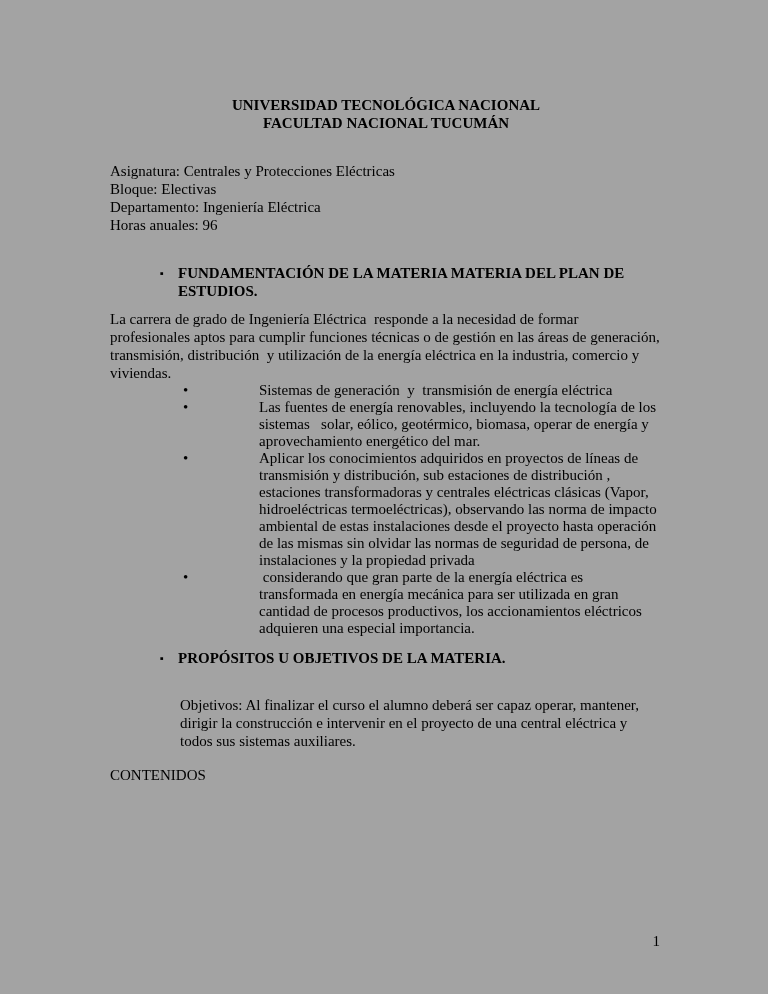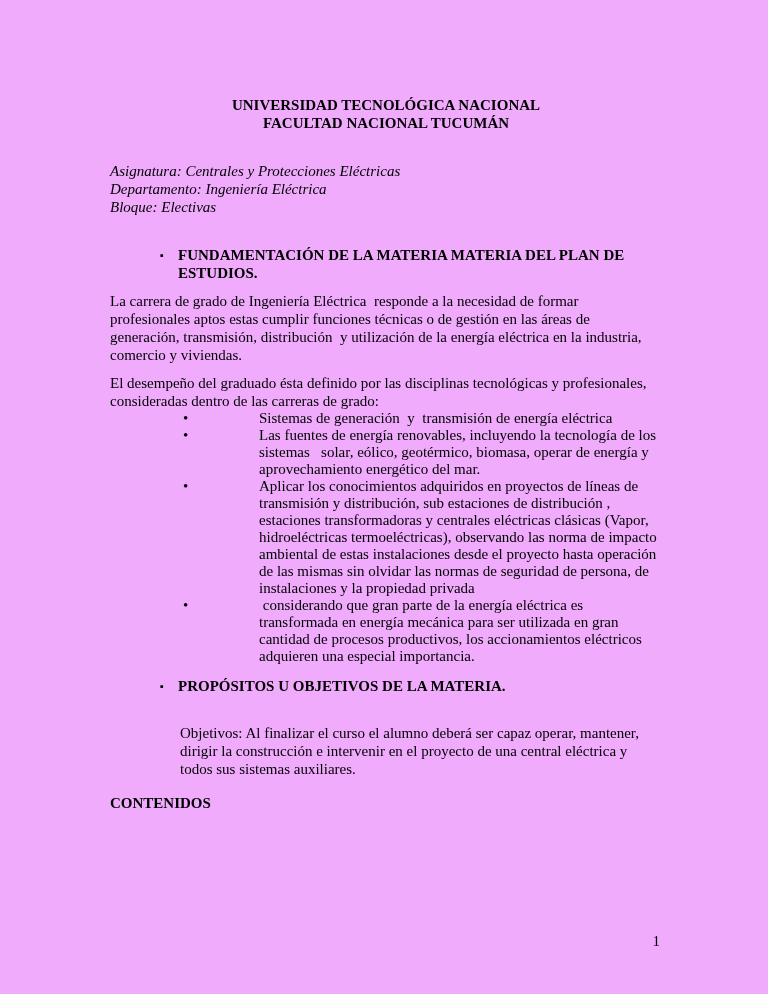--- a/index.html
+++ b/index.html
@@ -1,39 +1,39 @@
 <!DOCTYPE html>
 <html><head>
 <meta charset="utf-8">
 <style>
   html, body { margin: 0; padding: 0; background: #ffffff; }
   .page {
     position: relative;
     width: 768px;
     height: 994px;
-    background: #f0abfc;
+    background: #a3a3a3;
     color: #000000;
     font-family: "Liberation Serif", serif;
     font-size: 15px;
     line-height: 18px;
     overflow: hidden;
     box-sizing: border-box;
   }
   .content {
     padding: 96px 106px 0 110px;
   }
   .pre { white-space: pre-wrap; }
 
   .doc-header {
     text-align: center;
     font-weight: bold;
     margin-bottom: 30px;
   }
 
-  .info-block { margin-bottom: 30px; font-style: italic; }
+  .info-block { margin-bottom: 30px; }
 
   .section-head {
     display: flex;
     font-weight: bold;
     margin-left: 50px;
   }
   .section-head .sq {
     width: 18px;
     flex: 0 0 18px;
     font-size: 11px;
@@ -67,21 +67,21 @@
 
   .section-head.second { margin-top: 12px; }
 
   .objetivos {
     margin: 29px 0 0 70px;
     max-width: 483px;
   }
 
   .contenidos {
     margin-top: 16px;
-    font-weight: bold;
+    font-weight: normal;
   }
 
   .page-number {
     position: absolute;
     top: 932px;
     right: 108px;
   }
 </style>
 </head>
 <body>
@@ -89,31 +89,31 @@
 <div class="page">
   <div class="content">
 
     <div class="doc-header">
       <div>UNIVERSIDAD TECNOLÓGICA NACIONAL</div>
       <div>FACULTAD NACIONAL TUCUMÁN</div>
     </div>
 
     <div class="info-block">
       <div class="pre">Asignatura: Centrales y Protecciones Eléctricas</div>
+      <div class="pre">Bloque: Electivas</div>
       <div class="pre">Departamento: Ingeniería Eléctrica</div>
-      <div class="pre">Bloque: Electivas</div>
+      <div class="pre">Horas anuales: 96</div>
     </div>
 
     <div class="section-head">
       <span class="sq">▪</span>
       <span class="section-title pre">FUNDAMENTACIÓN DE LA MATERIA MATERIA DEL PLAN DE ESTUDIOS.</span>
     </div>
 
-    <div class="para pre">La carrera de grado de Ingeniería Eléctrica  responde a la necesidad de formar profesionales aptos estas cumplir funciones técnicas o de gestión en las áreas de generación, transmisión, distribución  y utilización de la energía eléctrica en la industria, comercio y viviendas.</div>
-    <div class="para pre">El desempeño del graduado ésta definido por las disciplinas tecnológicas y profesionales, consideradas dentro de las carreras de grado:</div>
+    <div class="para pre">La carrera de grado de Ingeniería Eléctrica  responde a la necesidad de formar profesionales aptos para cumplir funciones técnicas o de gestión en las áreas de generación, transmisión, distribución  y utilización de la energía eléctrica en la industria, comercio y viviendas.</div>
 
     <div class="bullet-list">
       <div class="list-item">
         <span class="dot">•</span>
         <span class="li-text pre">Sistemas de generación  y  transmisión de energía eléctrica</span>
       </div>
       <div class="list-item">
         <span class="dot">•</span>
         <span class="li-text pre">Las fuentes de energía renovables, incluyendo la tecnología de los sistemas   solar, eólico, geotérmico, biomasa, operar de energía y aprovechamiento energético del mar.</span>
       </div>

